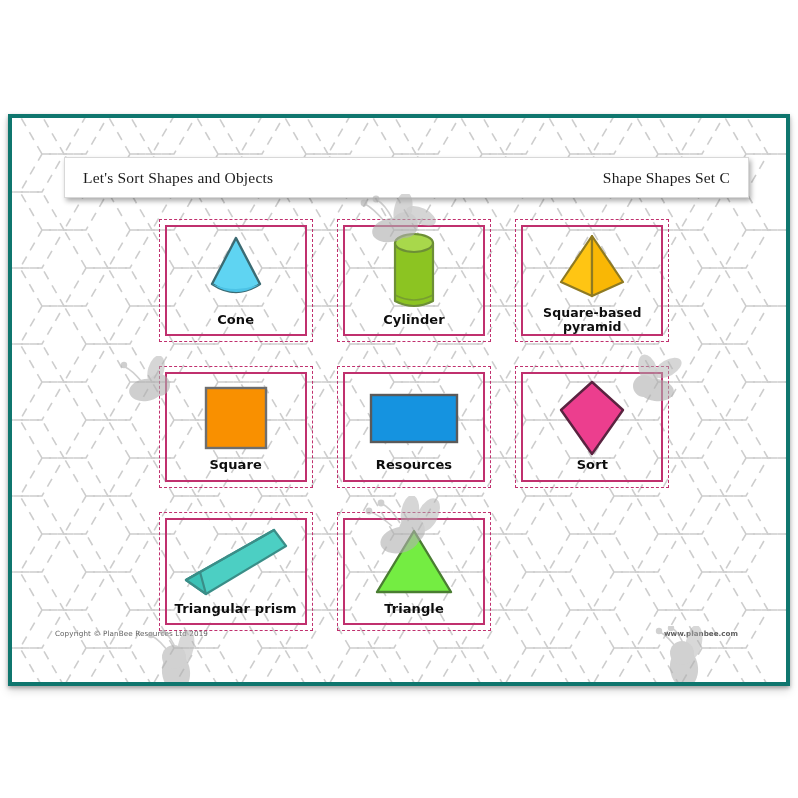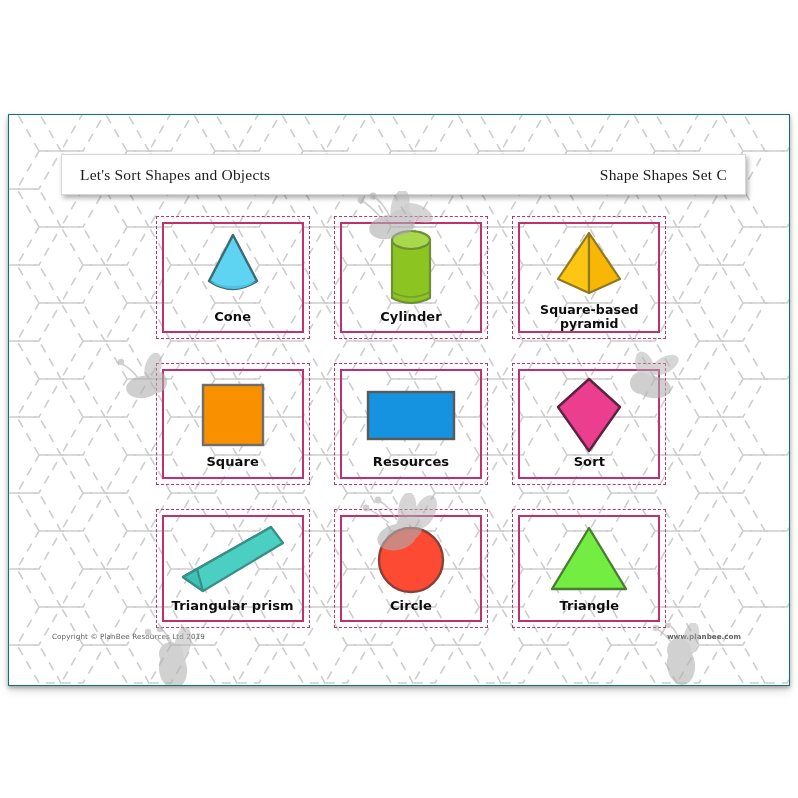--- a/index.html
+++ b/index.html
@@ -20,21 +20,21 @@
   }
 
   
   .page {
     position: absolute;
     left: 8px;
     top: 114px;
     width: 782px;
     height: 572px;
     background: #ffffff;
-    border: 1px solid #0f766e;
+    border: 4px solid #0f766e;
     box-shadow: 0 2px 4px rgba(0,0,0,0.30), 0 5px 9px rgba(0,0,0,0.13);
     overflow: hidden;
   }
 
   
   .honeycomb {
     position: absolute;
     inset: 0;
     pointer-events: none;
     opacity: 0.85;
@@ -477,30 +477,20 @@
             <svg width="116" height="78" viewBox="0 0 116 78">
               <path d="M96 6 L108 22 L28 70 L8 56 Z" fill="#4ccfc3" stroke="#3a8e88" stroke-width="2.2" stroke-linejoin="round"></path>
               <path d="M8 56 L28 70 L22 48 Z" fill="#3cc2b6" stroke="#3a8e88" stroke-width="2.2" stroke-linejoin="round"></path>
               <path d="M96 6 L8 56 L22 48 Z" fill="#5fd9ce" stroke="#3a8e88" stroke-width="2.2" stroke-linejoin="round"></path>
             </svg>
           </div>
           <div class="card-label">Triangular prism</div>
         </div>
       </div>
 
-      <div class="cut-cell">
-        <div class="card">
-          <div class="shape-box">
-            <svg width="72" height="72" viewBox="0 0 72 72">
-              <circle cx="36" cy="36" r="32" fill="#fc4a33" stroke="#8a4038" stroke-width="2.4"></circle>
-            </svg>
-          </div>
-          <div class="card-label">Circle</div>
-        </div>
-      </div>
 
       <div class="cut-cell">
         <div class="card">
           <div class="shape-box">
             <svg width="86" height="74" viewBox="0 0 86 74">
               <path d="M43 5 L80 66 L6 66 Z" fill="#74ed42" stroke="#4a7d32" stroke-width="2.4" stroke-linejoin="round"></path>
             </svg>
           </div>
           <div class="card-label">Triangle</div>
         </div>

